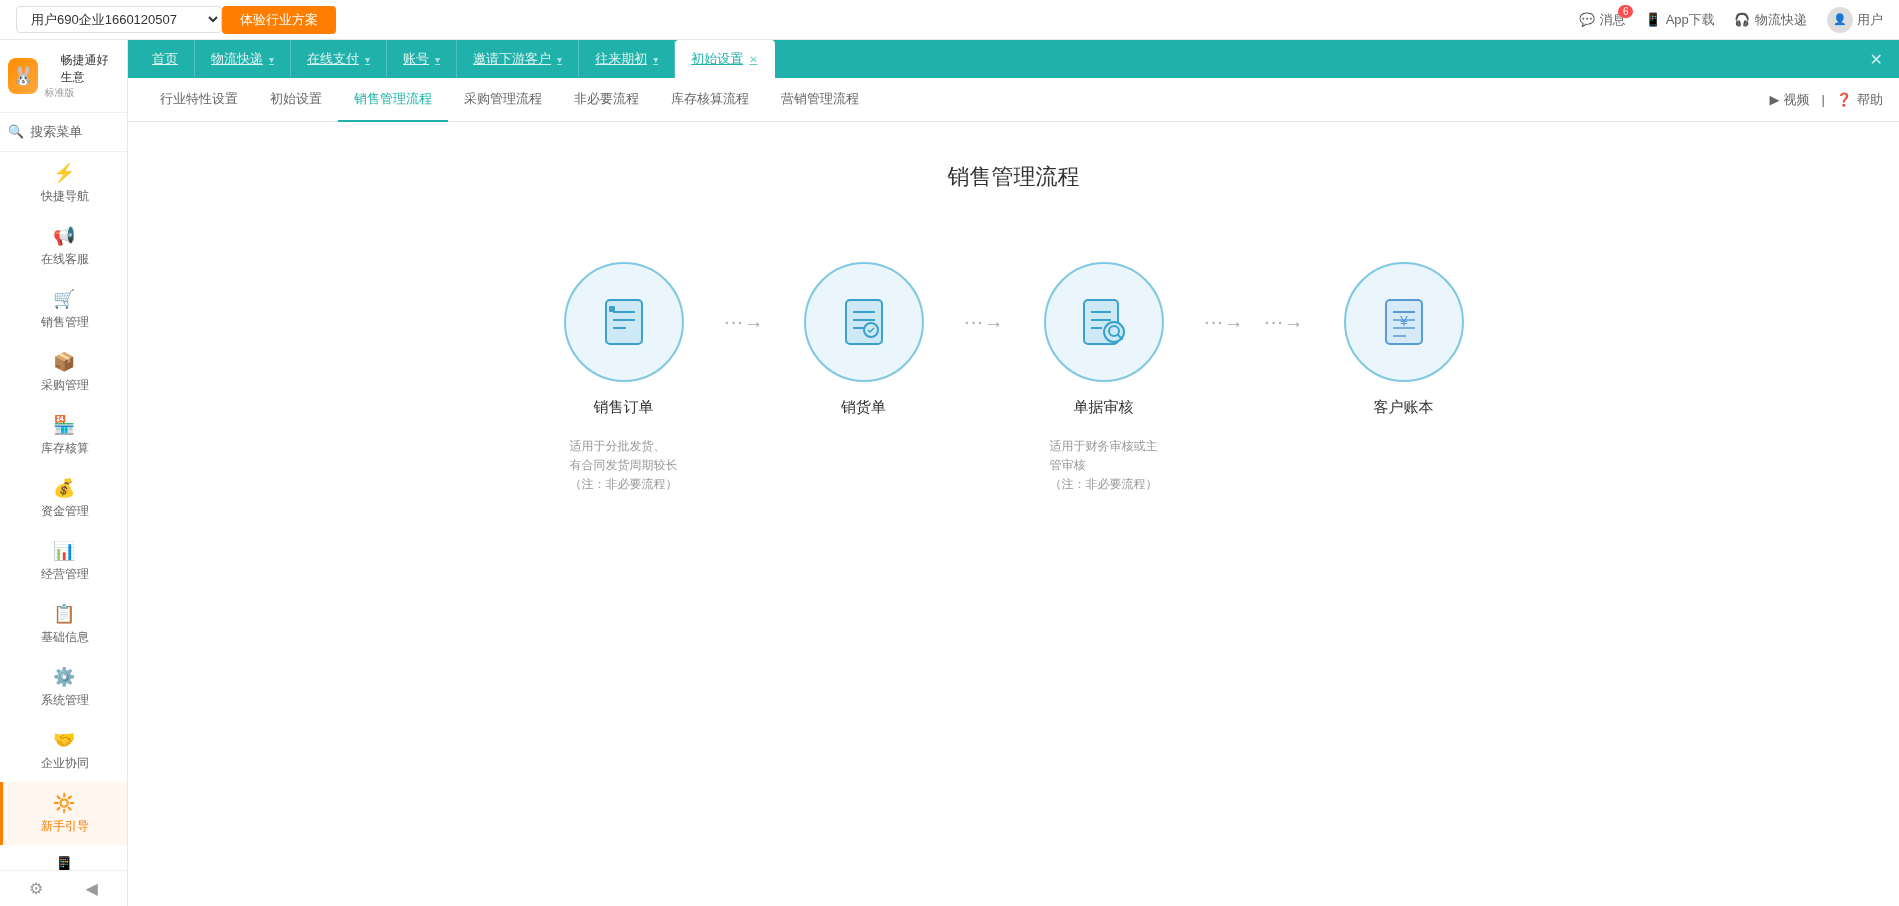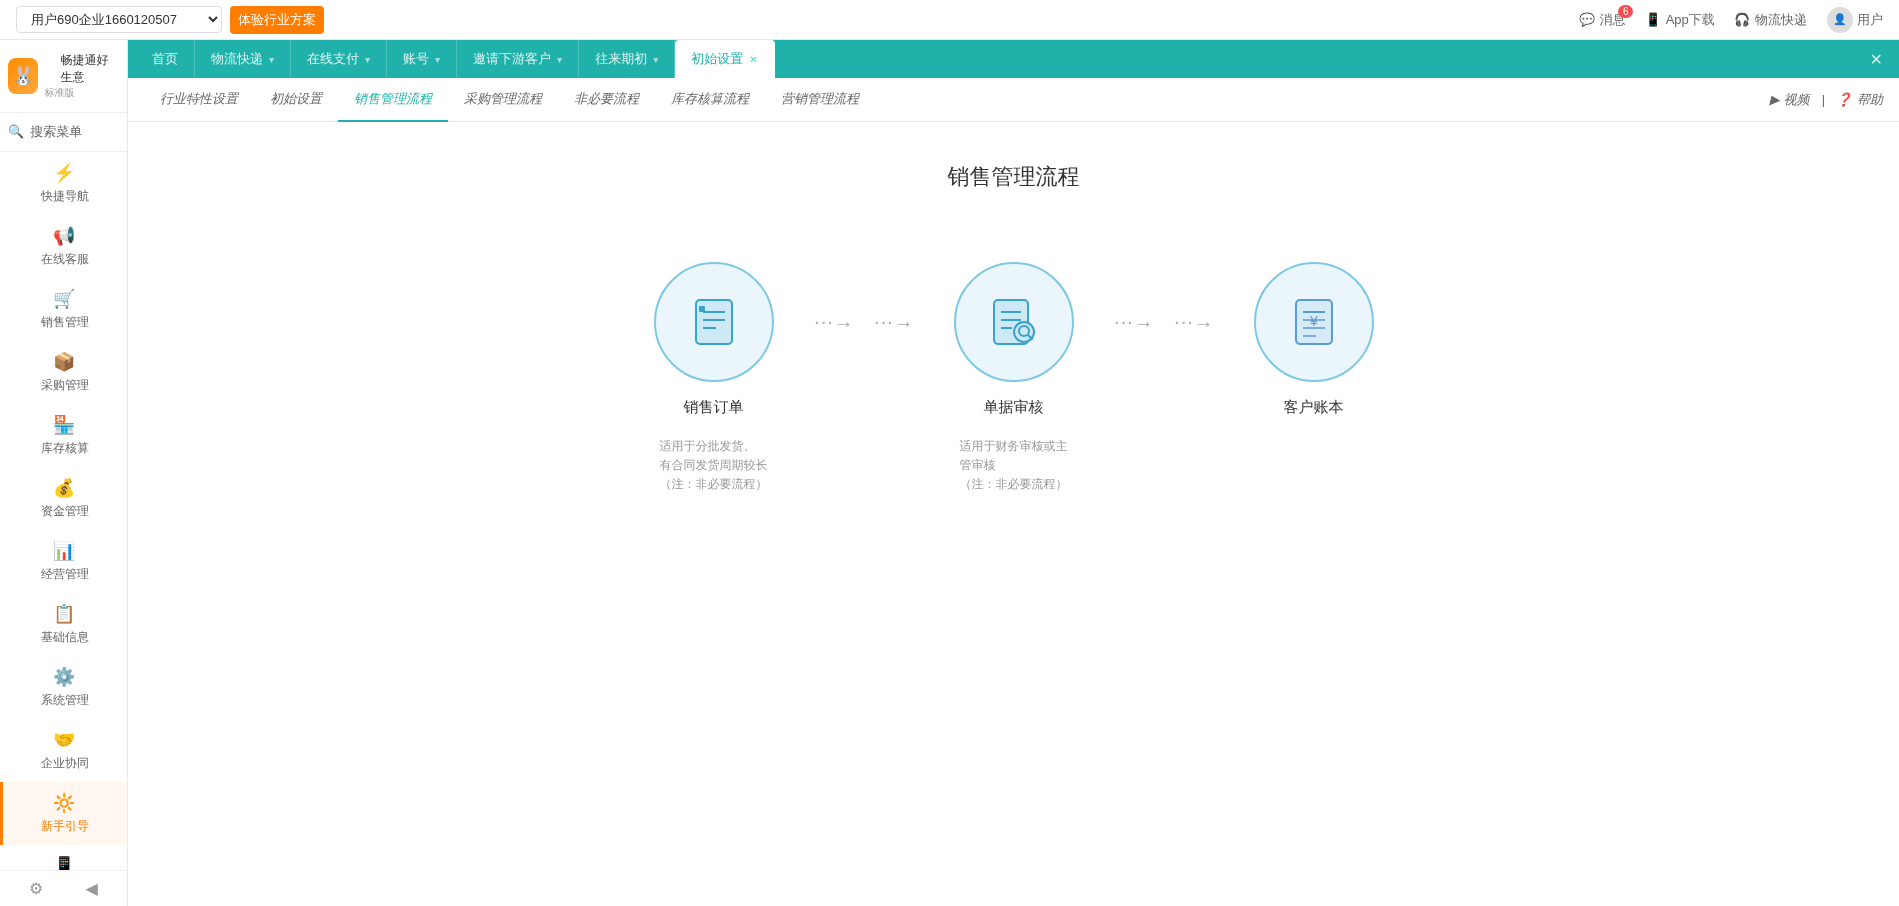--- a/index.html
+++ b/index.html
@@ -8,38 +8,38 @@
     
     .top-header {
       height: 40px;
       background: #fff;
       border-bottom: 1px solid #e8e8e8;
       display: flex;
       align-items: center;
       justify-content: space-between;
       padding: 0 16px;
     }
-    .top-header-left { display: flex; align-items: center; gap: 8px; }
+    .top-header-left { display: flex; align-items: center; gap: 0; }
     .user-selector {
       border: 1px solid #ddd;
       border-radius: 4px;
       padding: 4px 28px 4px 10px;
       font-size: 13px;
       color: #333;
       background: #fff;
       cursor: pointer;
       position: relative;
       min-width: 200px;
     }
     .try-btn {
       background: #ff7d00;
       color: #fff;
       border: none;
       border-radius: 4px;
-      padding: 5px 8px;
+      padding: 5px 18px;
       font-size: 13px;
       cursor: pointer;
     }
     .top-header-right { display: flex; align-items: center; gap: 20px; font-size: 13px; color: #666; }
     .top-header-right .icon-item { display: flex; align-items: center; gap: 4px; cursor: pointer; position: relative; }
     .badge {
       background: #ff4d4f;
       color: #fff;
       border-radius: 8px;
       font-size: 10px;
@@ -137,41 +137,41 @@
       padding: 0 16px;
       height: 38px;
       display: flex;
       align-items: center;
       color: rgba(255,255,255,0.85);
       font-size: 13px;
       cursor: pointer;
       gap: 6px;
       border-right: 1px solid rgba(255,255,255,0.2);
       white-space: nowrap;
+      text-decoration: underline;
     }
     .tab-item.active { background: #fff; color: #20b2aa; border-radius: 4px 4px 0 0; }
     .tab-item .close-x { font-size: 10px; opacity: 0.7; }
     .tab-item .drop-arrow { font-size: 10px; opacity: 0.7; }
     .tab-close-all {
       margin-left: auto;
       color: rgba(255,255,255,0.8);
       cursor: pointer;
       font-size: 16px;
       padding: 0 8px;
     }
 
     
     .sub-tabs {
       background: #fff;
       border-bottom: 1px solid #e8e8e8;
       display: flex;
       align-items: center;
       padding: 0 16px;
       height: 44px;
-      font-style: italic;
     }
     .sub-tab {
       padding: 0 16px;
       height: 44px;
       display: flex;
       align-items: center;
       font-size: 13px;
       color: #666;
       cursor: pointer;
       border-bottom: 2px solid transparent;
@@ -438,20 +438,34 @@
             </svg>
           </div>
           <div class="flow-label">销售订单</div>
           <div class="flow-desc">适用于分批发货、<br>有合同发货周期较长<br>（注：非必要流程）</div>
         </div>
 
         <div class="flow-arrow">
           <span>···→</span>
         </div>
 
+        <div class="flow-node">
+          <div class="flow-circle">
+            <svg viewBox="0 0 56 56" fill="none" xmlns="http://www.w3.org/2000/svg">
+              <rect x="10" y="6" width="36" height="44" rx="4" fill="#cce9f5" stroke="#3aa0cc" stroke-width="2"></rect>
+              <line x1="17" y1="18" x2="39" y2="18" stroke="#3aa0cc" stroke-width="2"></line>
+              <line x1="17" y1="26" x2="39" y2="26" stroke="#3aa0cc" stroke-width="2"></line>
+              <line x1="17" y1="34" x2="30" y2="34" stroke="#3aa0cc" stroke-width="2"></line>
+              <circle cx="35" cy="36" r="7" fill="#cce9f5" stroke="#3aa0cc" stroke-width="2"></circle>
+              <polyline points="32,36 34,38 38,34" stroke="#3aa0cc" stroke-width="1.5" fill="none"></polyline>
+            </svg>
+          </div>
+          <div class="flow-label">销货单</div>
+          <div class="flow-desc"></div>
+        </div>
 
         <div class="flow-arrow">
           <span>···→</span>
         </div>
 
         <div class="flow-node">
           <div class="flow-circle">
             <svg viewBox="0 0 56 56" fill="none" xmlns="http://www.w3.org/2000/svg">
               <rect x="8" y="6" width="34" height="44" rx="4" fill="#cce9f5" stroke="#3aa0cc" stroke-width="2"></rect>
               <line x1="15" y1="18" x2="35" y2="18" stroke="#3aa0cc" stroke-width="2"></line>

